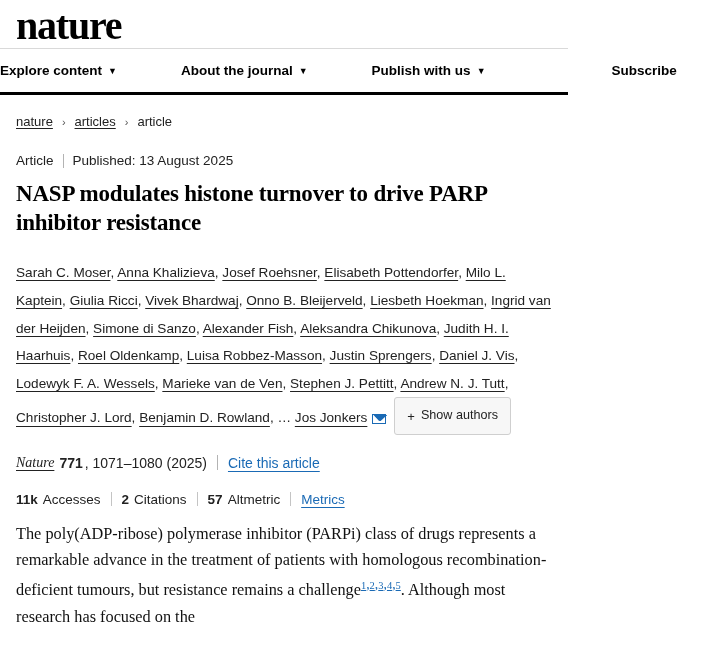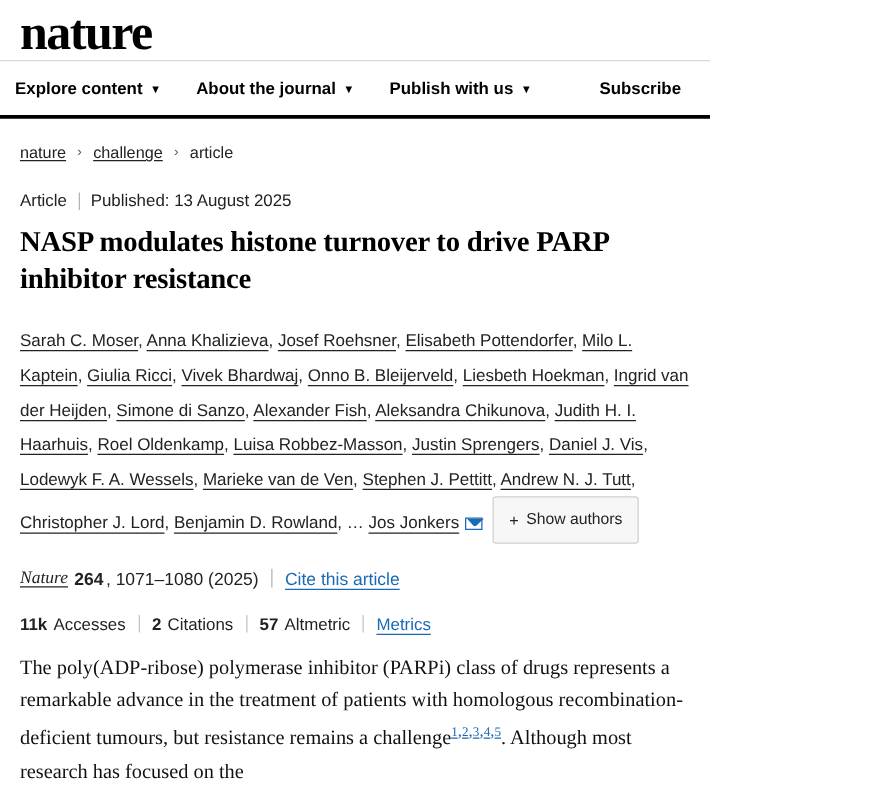--- a/index.html
+++ b/index.html
@@ -34,21 +34,22 @@
     color: #000;
     cursor: pointer;
   }
 
   
   .navbar {
     border-top: 1px solid #d9d9d9;
     height: 44px;
     display: flex;
     align-items: center;
-    padding: 0 12px;
+    padding: 0 0;
+    gap: 36px;
   }
   .nav-item {
     font-size: 13.5px;
     font-weight: 700;
     color: #000;
     margin-right: 28px;
     display: flex;
     align-items: center;
     cursor: pointer;
     white-space: nowrap;
@@ -282,21 +283,21 @@
     </div>
   </div>
 
   <div class="rule-thick"></div>
 
   <div class="content">
 
     <div class="breadcrumb">
       <a>nature</a>
       <span class="sep">›</span>
-      <a>challenge</a>
+      <a>articles</a>
       <span class="sep">›</span>
       <span class="current">article</span>
     </div>
 
     <div class="article-meta">
       <span class="type">Article</span>
       <span class="divider"></span>
       <span>Published: 13 August 2025</span>
     </div>
 
@@ -304,21 +305,21 @@
 
     <div class="authors">
       <a>Sarah C. Moser</a><span class="plain">, </span><a>Anna Khalizieva</a><span class="plain">, </span><a>Josef Roehsner</a><span class="plain">, </span><a>Elisabeth Pottendorfer</a><span class="plain">, </span><a>Milo L. Kaptein</a><span class="plain">, </span><a>Giulia Ricci</a><span class="plain">, </span><a>Vivek Bhardwaj</a><span class="plain">, </span><a>Onno B. Bleijerveld</a><span class="plain">, </span><a>Liesbeth Hoekman</a><span class="plain">, </span><a>Ingrid van der Heijden</a><span class="plain">, </span><a>Simone di Sanzo</a><span class="plain">, </span><a>Alexander Fish</a><span class="plain">, </span><a>Aleksandra Chikunova</a><span class="plain">, </span><a>Judith H. I. Haarhuis</a><span class="plain">, </span><a>Roel Oldenkamp</a><span class="plain">, </span><a>Luisa Robbez-Masson</a><span class="plain">, </span><a>Justin Sprengers</a><span class="plain">, </span><a>Daniel J. Vis</a><span class="plain">, </span><a>Lodewyk F. A. Wessels</a><span class="plain">, </span><a>Marieke van de Ven</a><span class="plain">, </span><a>Stephen J. Pettitt</a><span class="plain">, </span><a>Andrew N. J. Tutt</a><span class="plain">, </span><a>Christopher J. Lord</a><span class="plain">, </span><a>Benjamin D. Rowland</a><span class="plain">, </span><span class="plain">…</span><span class="plain"> </span><a>Jos Jonkers</a><span class="mail-icon"></span><span class="show-authors">
           <span class="plus">+</span>
           <span>Show authors</span>
         </span>
     </div>
 
     <div class="citation">
       <span class="journal">Nature</span>
-      <span class="vol">264</span>
+      <span class="vol">771</span>
       <span class="pages">, 1071–1080 (2025)</span>
       <span class="vdiv"></span>
       <span class="cite-link">Cite this article</span>
     </div>
 
     <div class="metrics">
       <span class="num">11k</span>
       <span class="lbl">Accesses</span>
       <span class="mdiv"></span>
       <span class="num">2</span>

